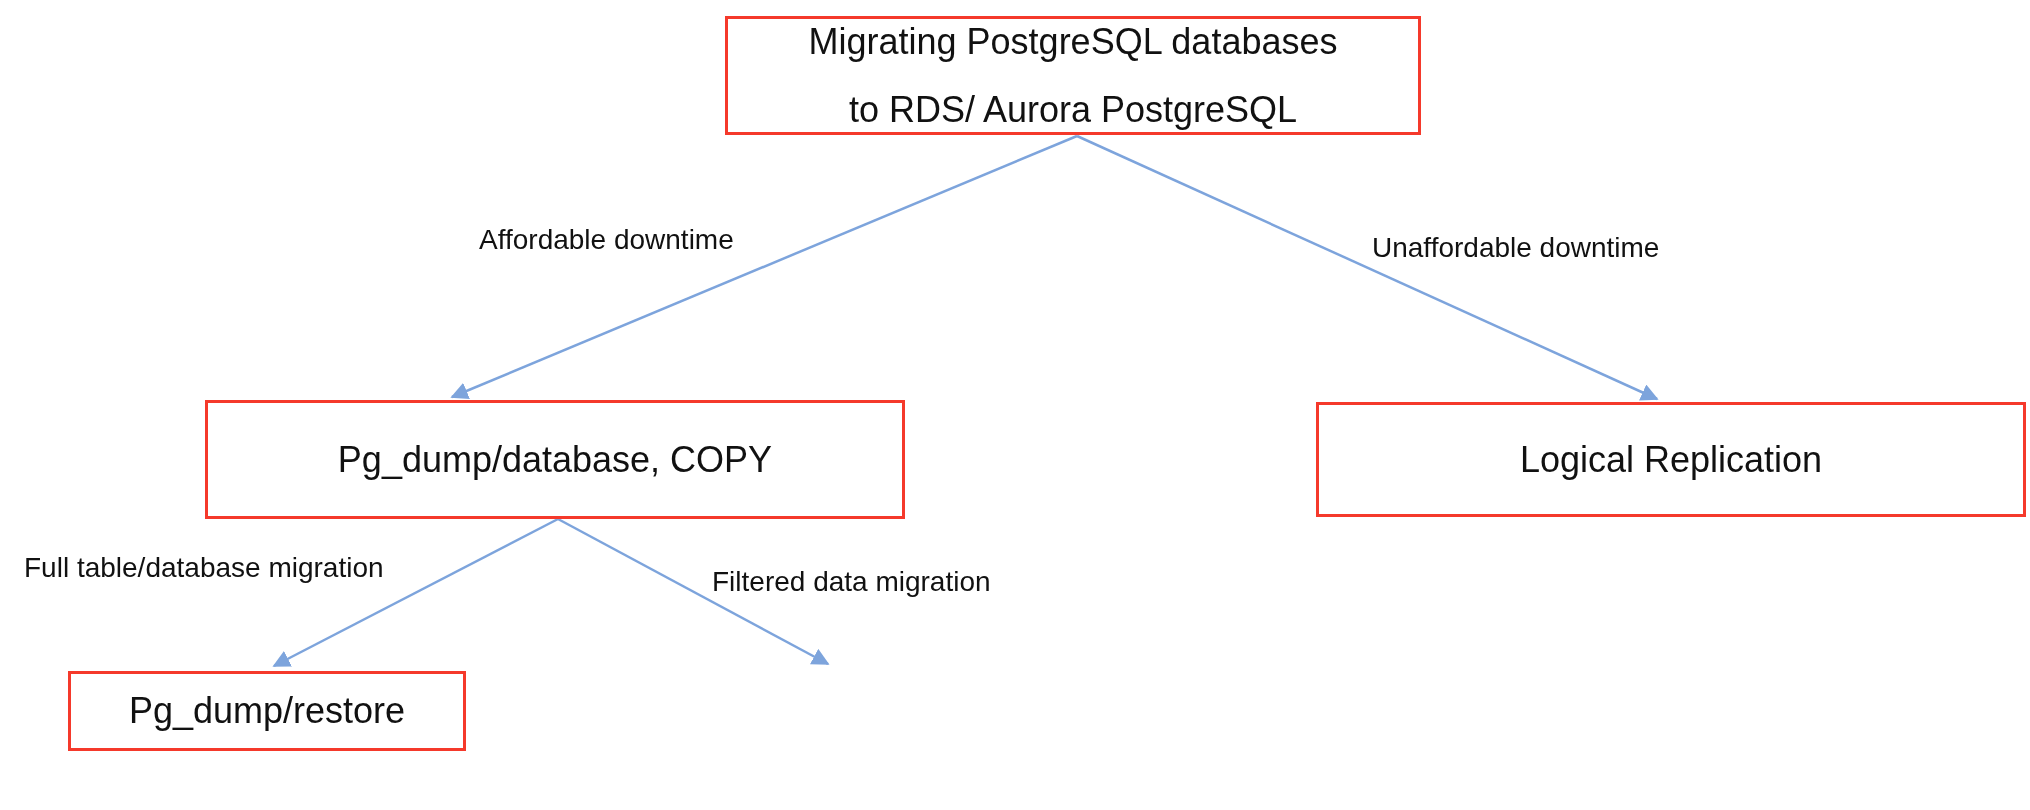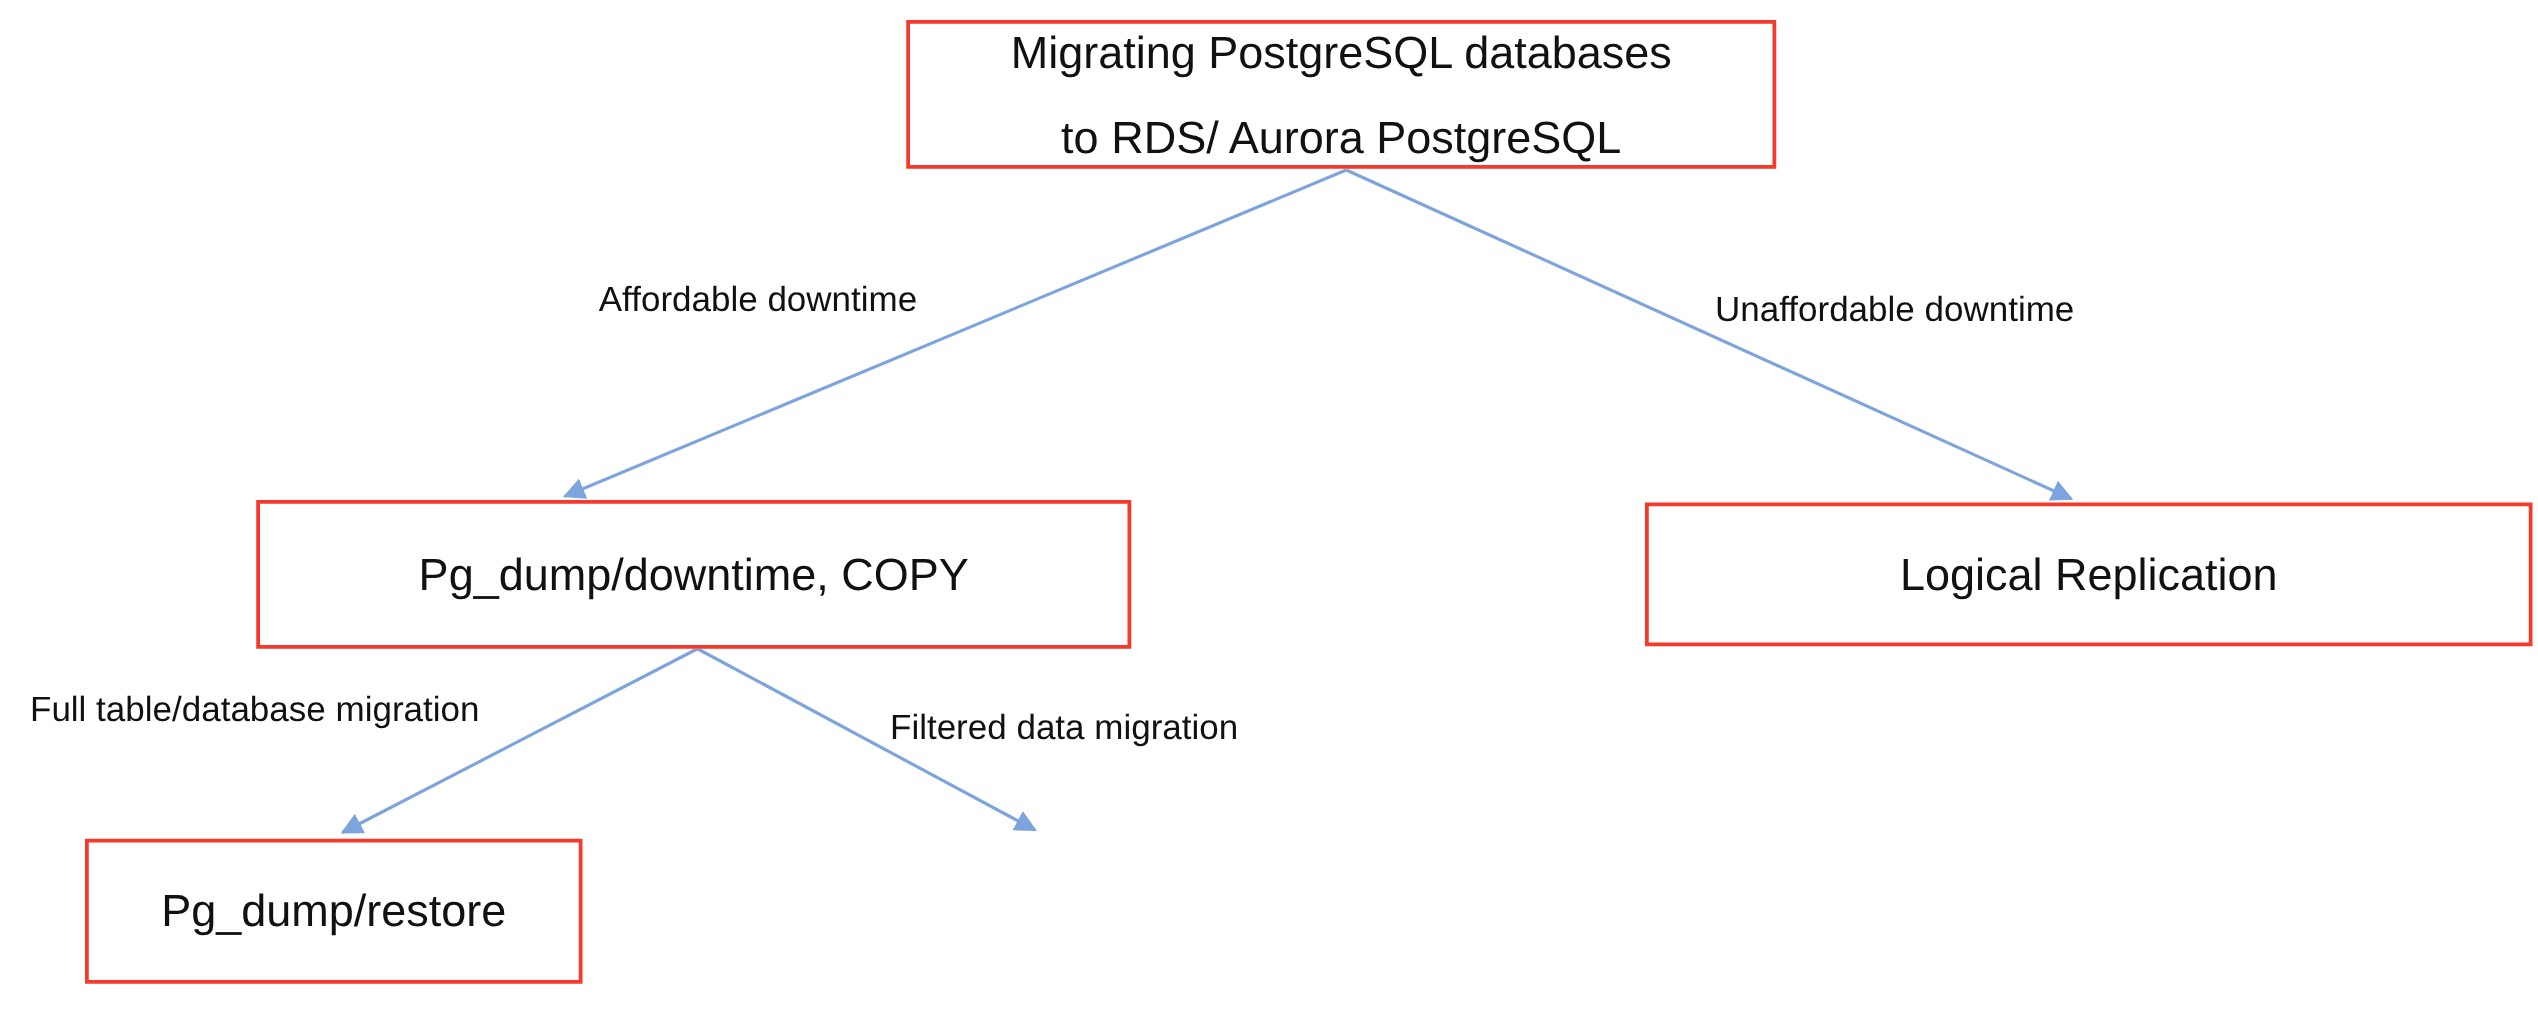--- a/index.html
+++ b/index.html
@@ -43,21 +43,21 @@
     justify-content: center;
     text-align: center;
     font-size: 36px;
     color: var(--text-color);
     white-space: pre-line;
   }
 
   #node-root            { left: 725px;  top: 16px;  width: 696px; height: 119px; line-height: 68px; }
   #node-pg-dump-copy    { left: 205px;  top: 400px; width: 700px; height: 119px; }
   #node-logical-replication { left: 1316px; top: 402px; width: 710px; height: 115px; }
-  #node-pg-dump         { left: 68px;   top: 671px; width: 398px; height: 116px; }
+  #node-pg-dump         { left: 68px;   top: 671px; width: 398px; height: 80px; }
   #node-copy            { left: 620px;  top: 670px; width: 438px; height: 118px; }
 
   .edge-label {
     position: absolute;
     font-size: 28px;
     line-height: 44px;
     color: var(--text-color);
     white-space: nowrap;
   }
   #label-affordable   { left: 479px;  top: 218px; }
@@ -78,21 +78,21 @@
     </defs>
     <line x1="1077" y1="136" x2="452" y2="397" marker-end="url(#arrowhead)"></line>
     <line x1="1077" y1="136" x2="1657" y2="399" marker-end="url(#arrowhead)"></line>
     <line x1="558" y1="519" x2="274" y2="666" marker-end="url(#arrowhead)"></line>
     <line x1="558" y1="519" x2="828" y2="664" marker-end="url(#arrowhead)"></line>
   </svg>
 
   <div class="node" id="node-root">Migrating PostgreSQL databases
 to RDS/ Aurora PostgreSQL</div>
 
-  <div class="node" id="node-pg-dump-copy">Pg_dump/downtime, COPY</div>
+  <div class="node" id="node-pg-dump-copy">Pg_dump/database, COPY</div>
 
   <div class="node" id="node-logical-replication">Logical Replication</div>
 
   <div class="node" id="node-pg-dump">Pg_dump/restore</div>
 
 
   <div class="edge-label" id="label-affordable">Affordable downtime</div>
 
   <div class="edge-label" id="label-unaffordable">Unaffordable downtime</div>
 

